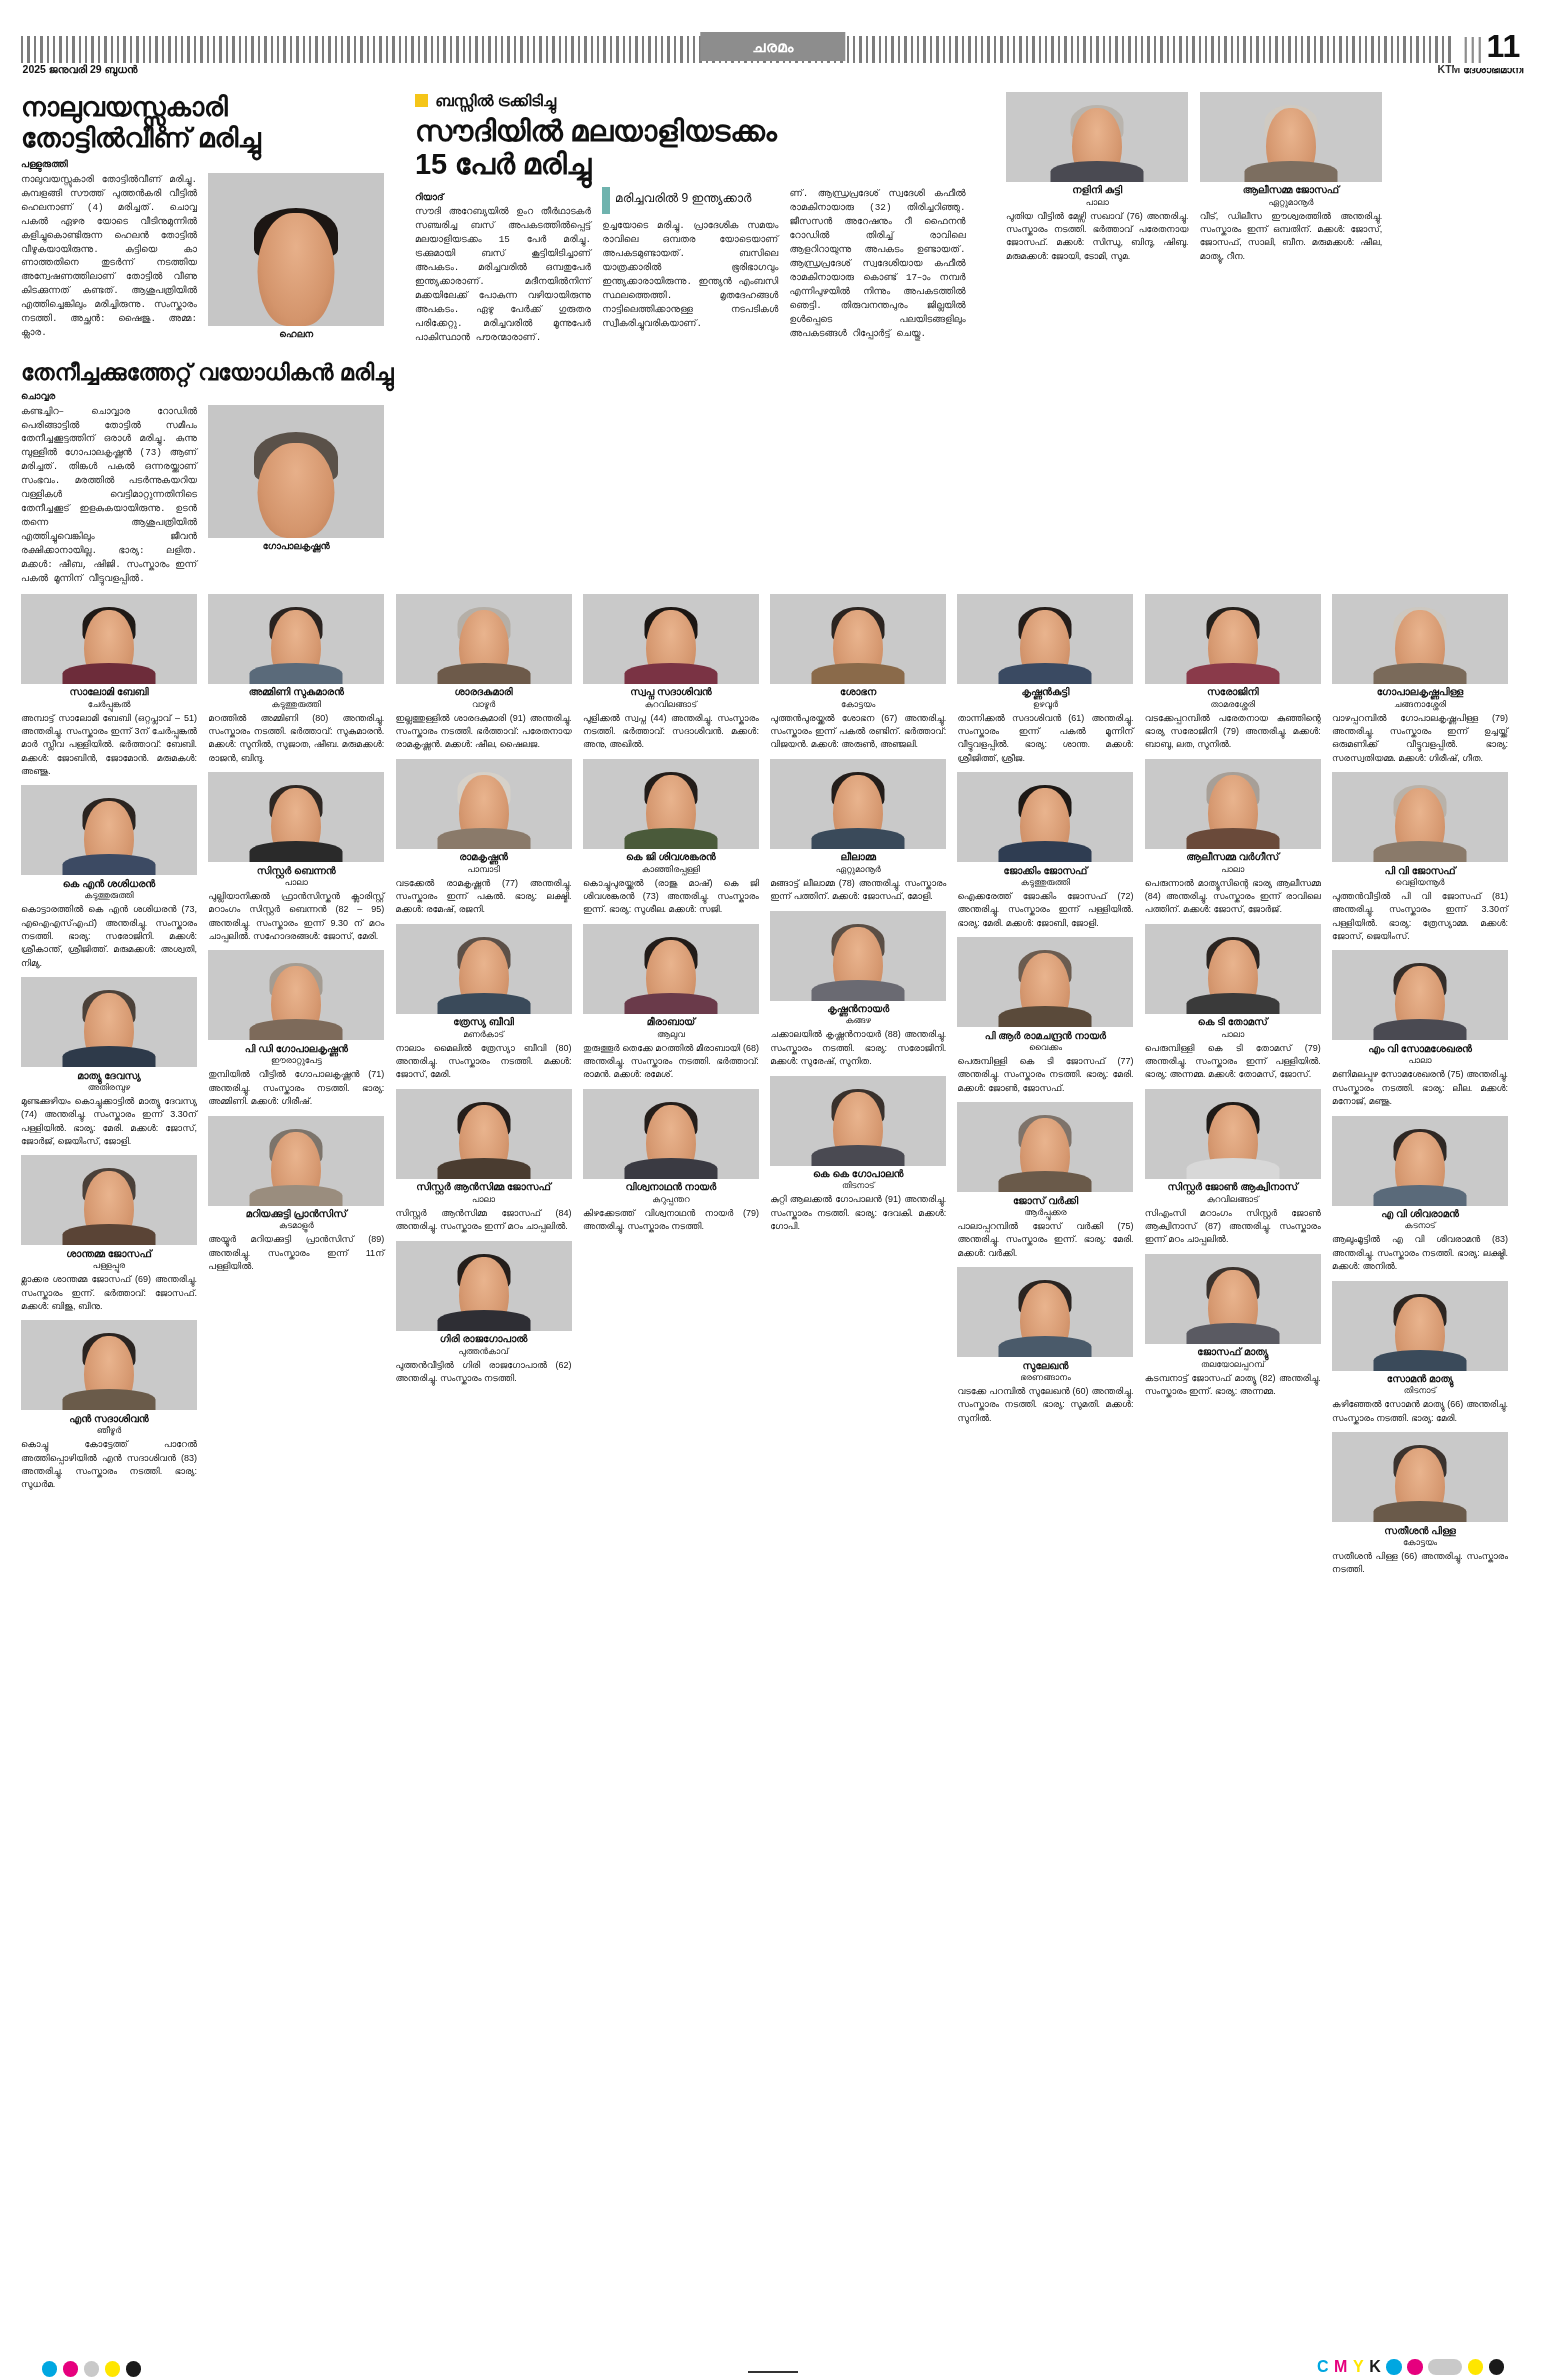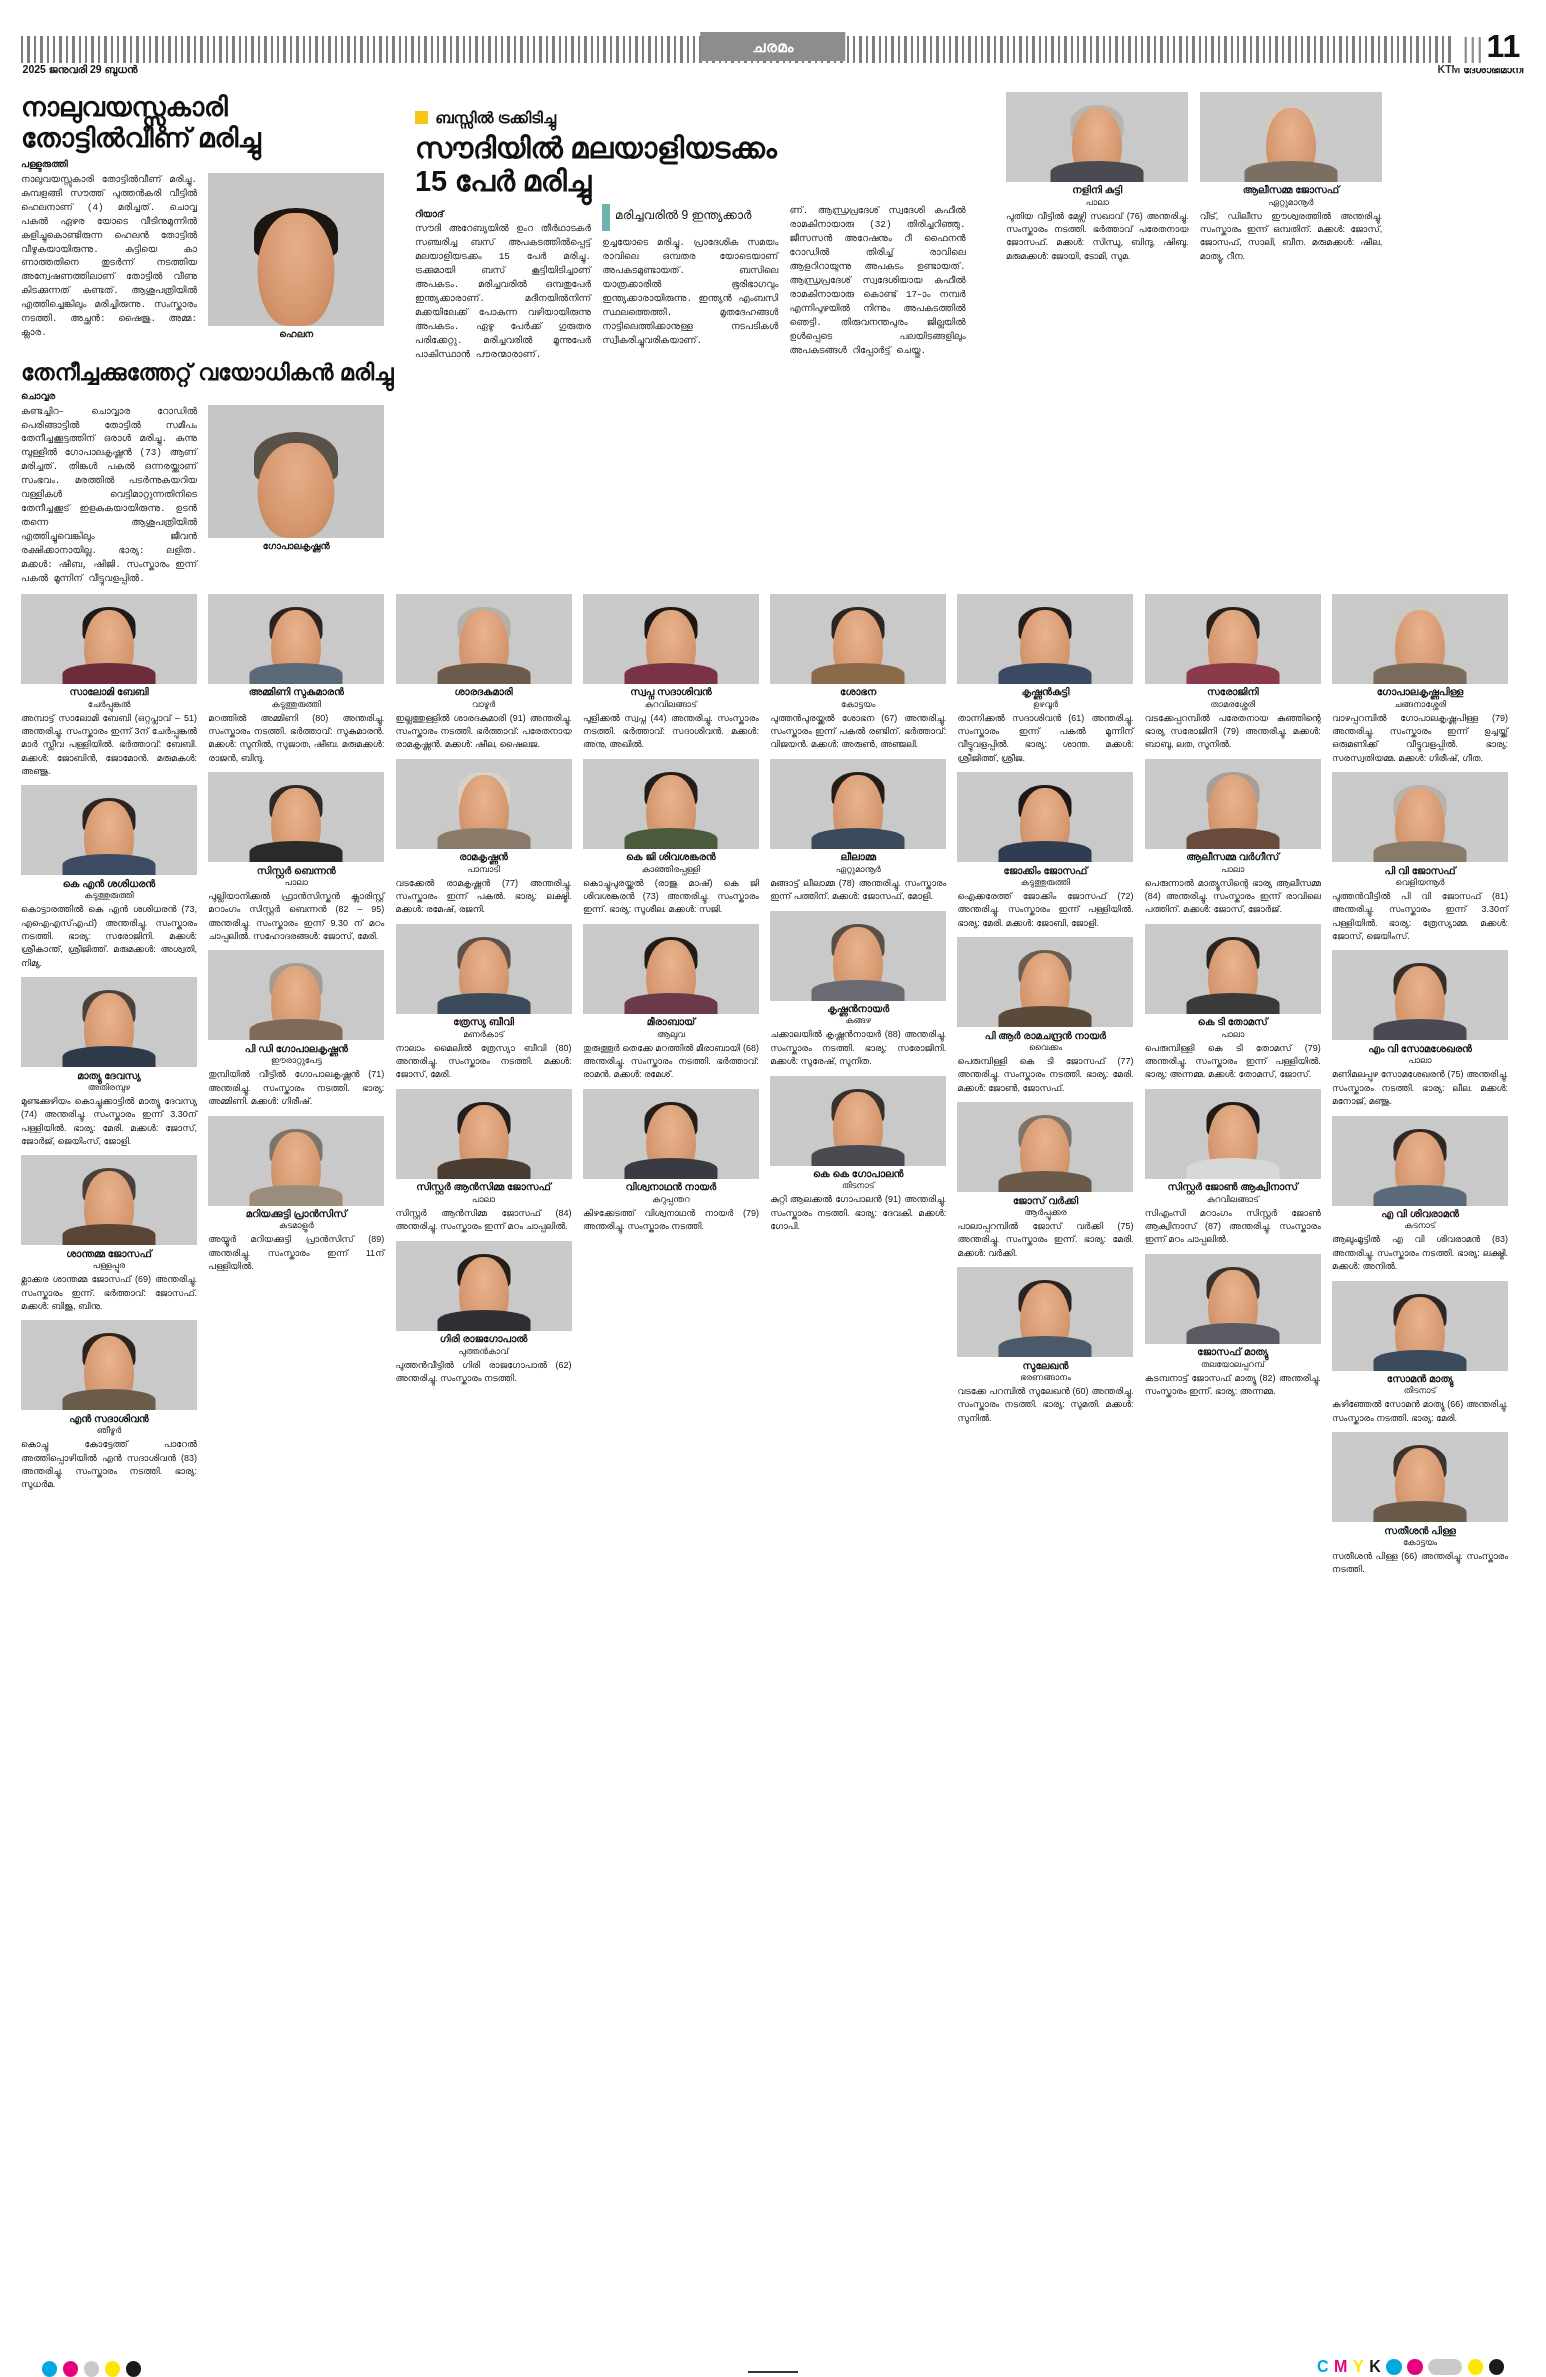--- a/index.html
+++ b/index.html
@@ -39,21 +39,21 @@
   
   .content { display:grid; grid-template-columns: 176px 176px 176px 176px 176px 176px 176px 176px; column-gap:21px; margin-top:11.3px; position:relative; }
 
   .hl-left   { grid-column: 1 / span 2; }
   .hl-center { grid-column: 3 / span 3; }
 
   h1.headline {
     font-size:26.6px; font-weight:bold; line-height:1.18; letter-spacing:-0.2px; color:#111;
   }
   h1.headline.big { font-size:29px; line-height:1.14; }
-  .kicker { font-size:15.3px; font-weight:bold; margin-bottom:4.8px; display:flex; align-items:center; gap:7.2px;margin-top:17px; }
+  .kicker { font-size:15.3px; font-weight:bold; margin-bottom:4.8px; display:flex; align-items:center; gap:7.2px; }
   .kicker .sq { width:13px; height:13px; background:#f5c518; display:inline-block; }
   h2.subhead {
     font-size:22.6px; font-weight:bold; line-height:1.2; margin:14.5px 0 4.8px;
   }
   .dateline-sm { font-size:9.3px; font-weight:bold; margin:4.8px 0 2.4px; }
 
   .body-text {
     font-size:9.3px; line-height:1.5; text-align:justify; color:#1a1a1a;
     hyphens:auto; word-break:break-word;font-family:Liberation Mono, monospace;
   }

